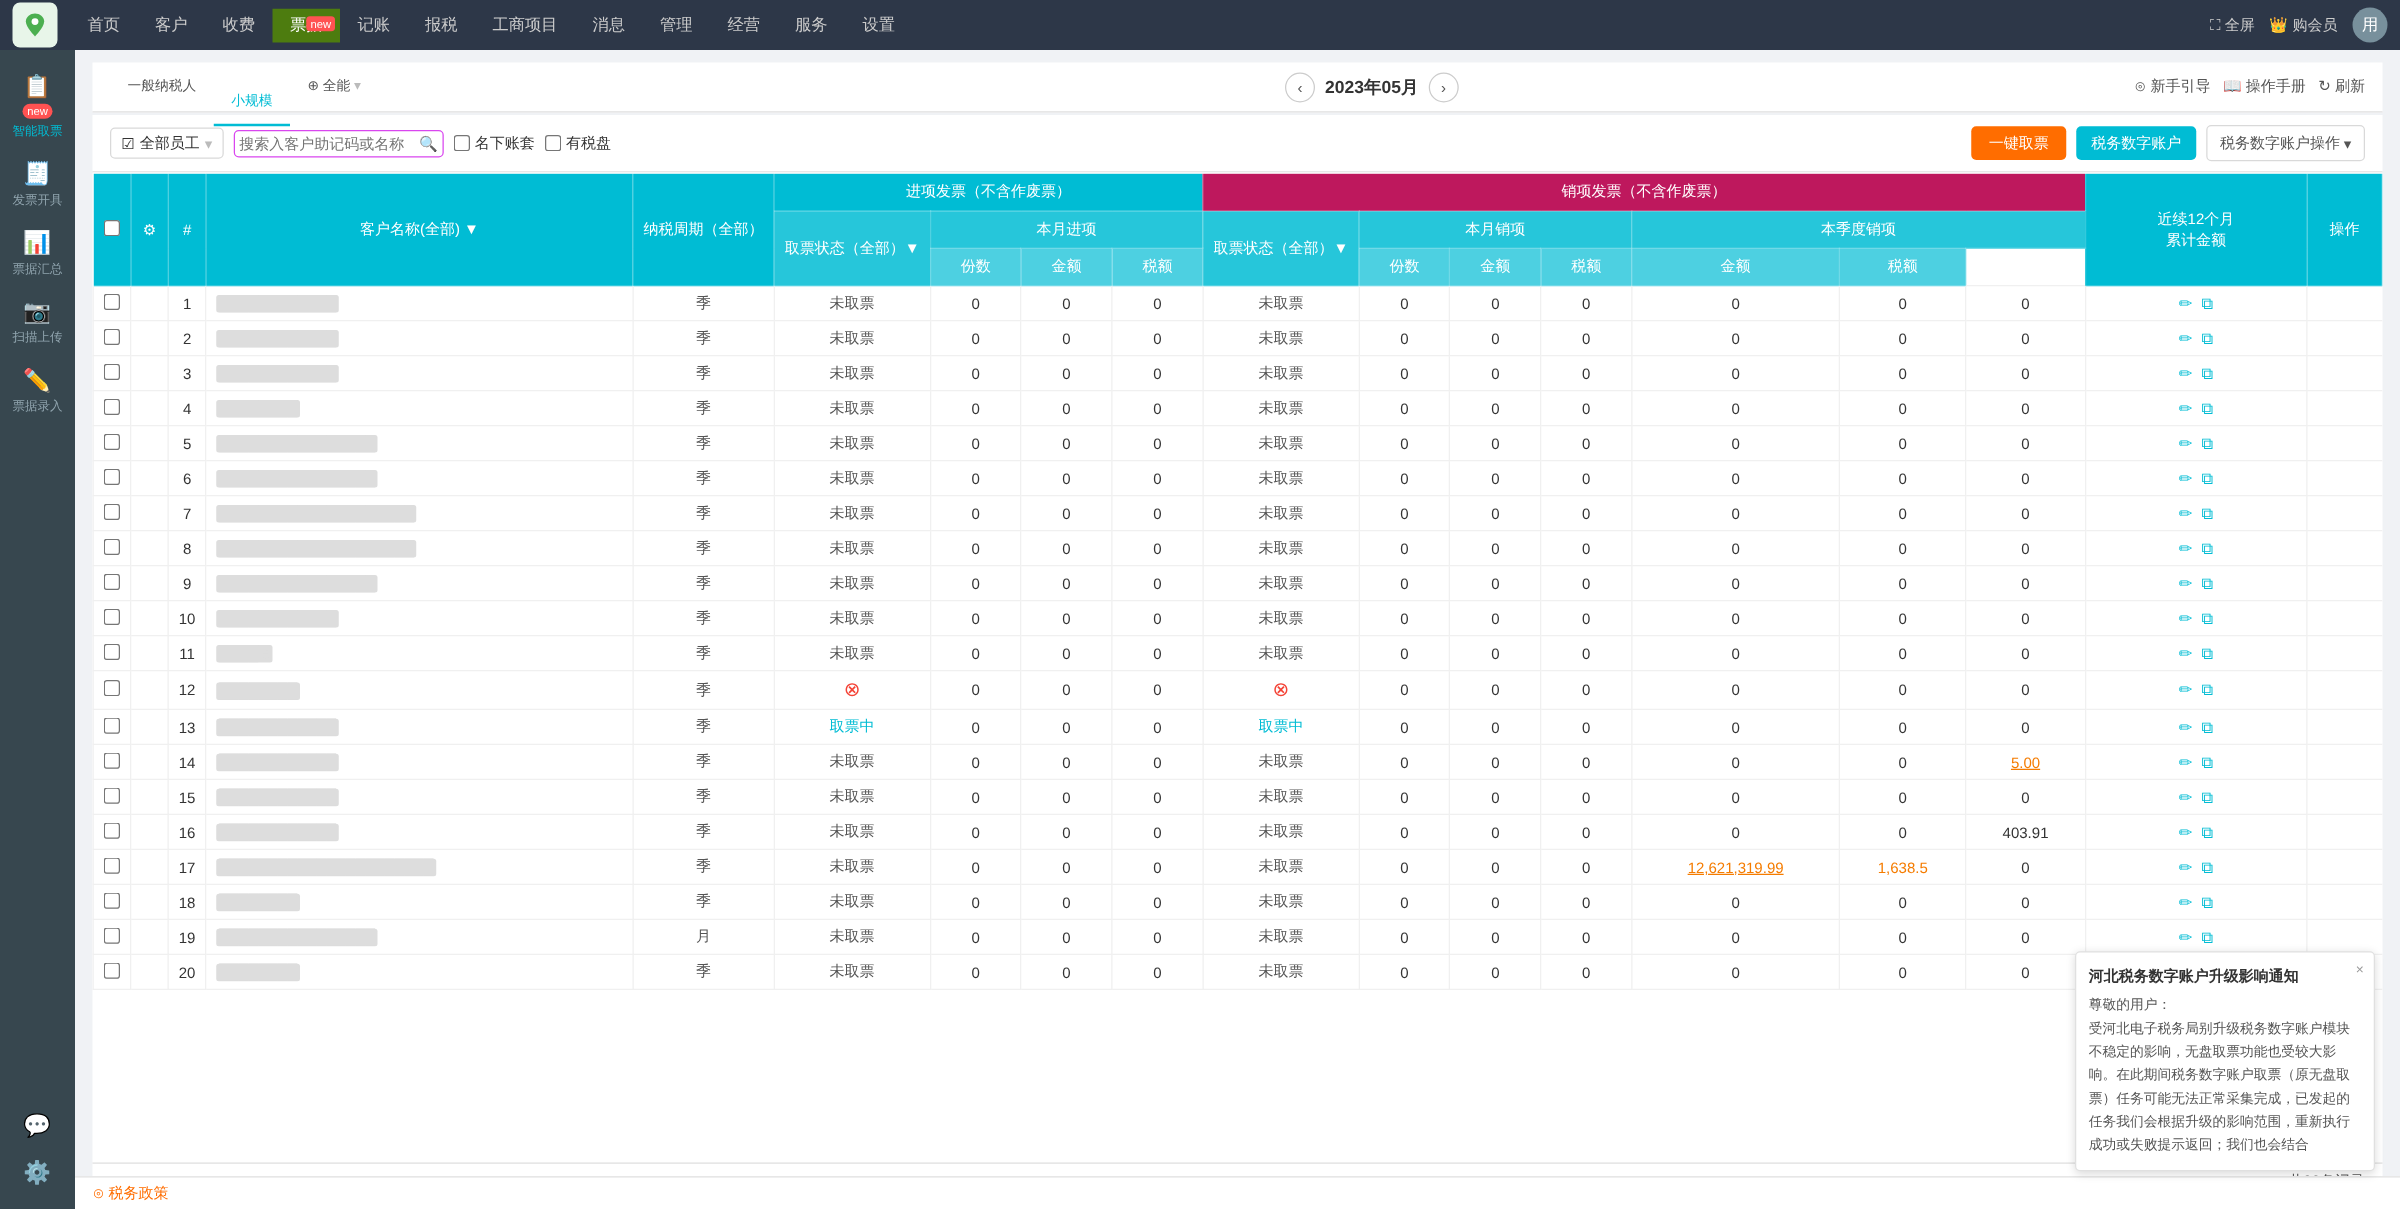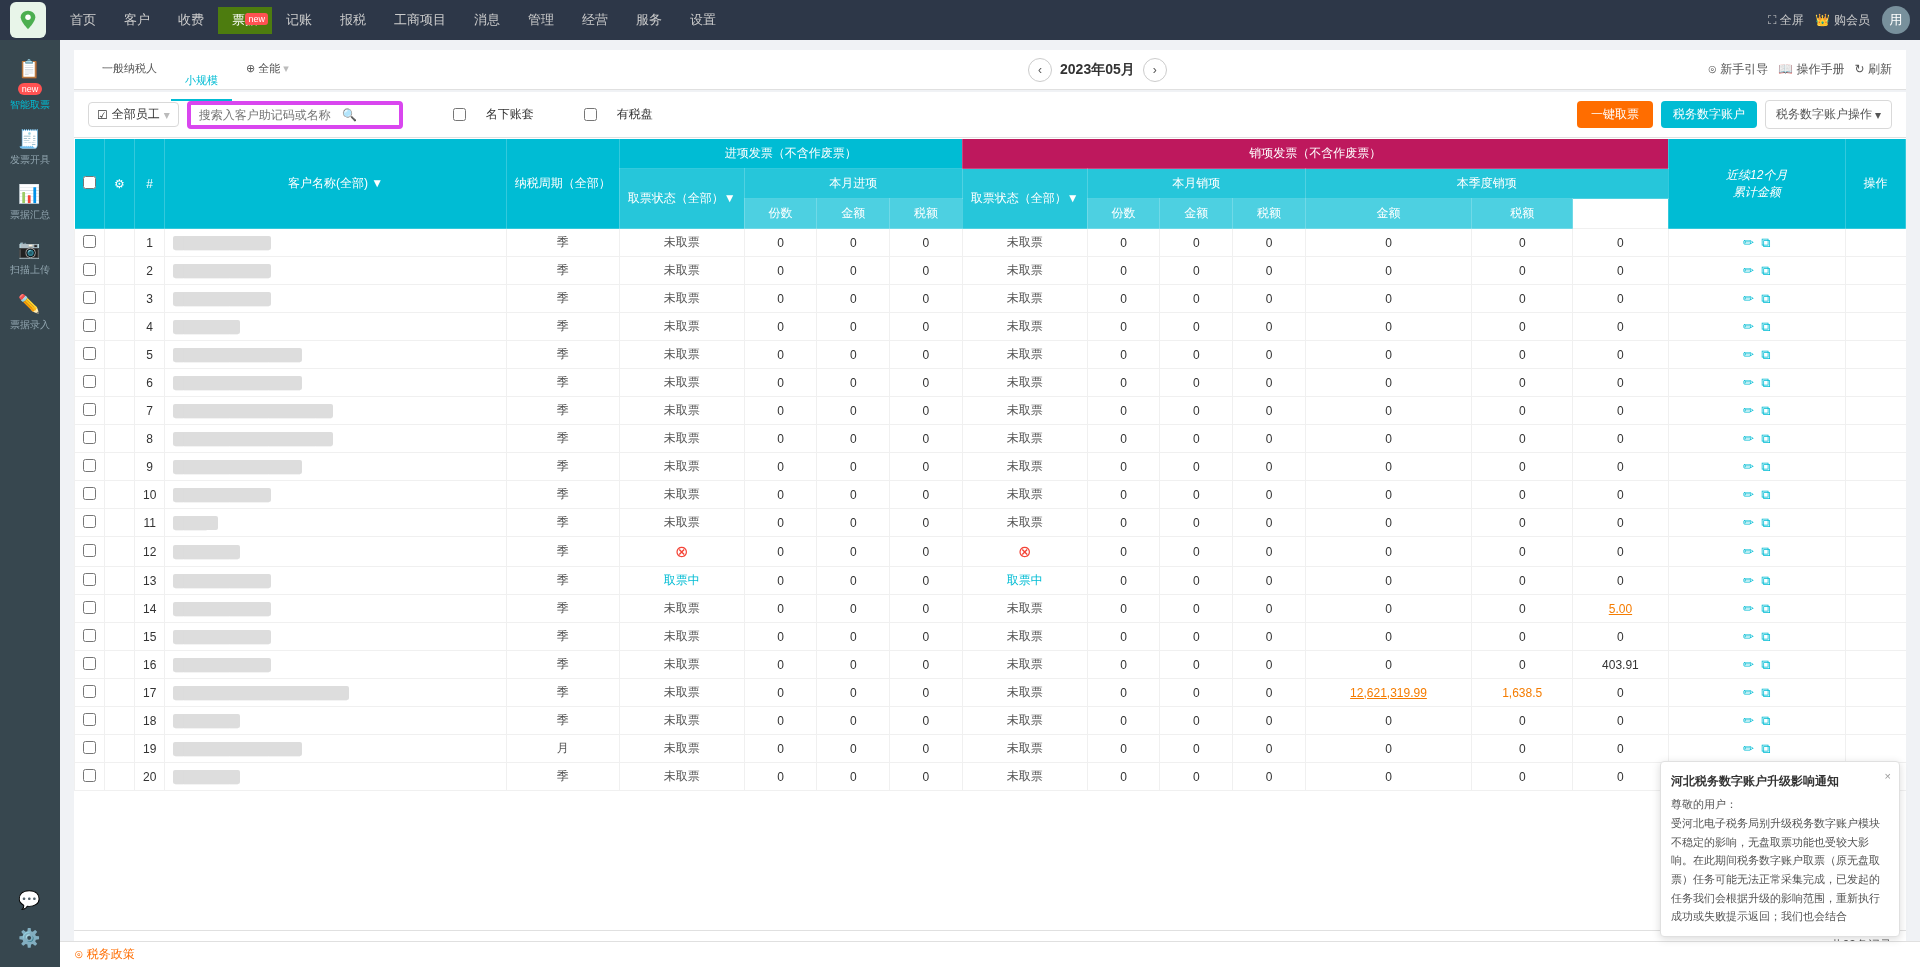--- a/index.html
+++ b/index.html
@@ -150,33 +150,33 @@
       border: 1px solid #d9d9d9;
       border-radius: 4px;
       padding: 3px 8px;
       font-size: 12px;
       background: #fff;
       cursor: pointer;
       display: flex; align-items: center; gap: 4px;
       min-width: 90px;
     }
     .search-input-box {
-      border: 4px solid #d946ef;
+      border: 1px solid #d946ef;
       border-radius: 4px;
       padding: 3px 8px;
       font-size: 12px;
-      width: 216px;
-      display: flex; align-items: center; gap: 4px;
+      width: 168px;
+      display: flex; align-items: center; gap: 4px; justify-content: center;
     }
     .search-input-box input {
       border: none; outline: none;
       font-size: 12px; width: 140px;
       color: #999;
     }
-    .checkbox-label { display: flex; align-items: center; gap: 20px; font-size: 12px; cursor: pointer; margin-left: 42px; }
+    .checkbox-label { display: flex; align-items: center; gap: 4px; font-size: 12px; cursor: pointer; }
     .checkbox-label input { cursor: pointer; }
 
     .toolbar-right { margin-left: auto; display: flex; align-items: center; gap: 8px; }
     .btn-orange {
       background: #ff6d00;
       color: #fff;
       border: none;
       border-radius: 4px;
       padding: 5px 14px;
       font-size: 12px;
@@ -423,21 +423,21 @@
       <thead>
 
         <tr class="header-row-1">
           <th rowspan="3" style="width:30px;"><input type="checkbox" style=""></th>
           <th rowspan="3" style="width:30px;"><span>⚙</span></th>
           <th rowspan="3" style="width:30px;">#</th>
           <th rowspan="3" style="min-width:160px;">客户名称(全部) ▼</th>
           <th rowspan="3" style="width:70px;">纳税周期（全部）</th>
           <th colspan="4" style="background:#00bcd4;">进项发票（不含作废票）</th>
           <th colspan="7" style="background:#be185d;">销项发票（不含作废票）</th>
-          <th rowspan="3" style="min-width:100px;font-style:italic;">近续12个月<br>累计金额</th>
+          <th rowspan="3" style="min-width:100px;">近续12个月<br>累计金额</th>
           <th rowspan="3" style="width:60px;">操作</th>
         </tr>
 
         <tr class="header-row-2">
           <th rowspan="2" style="width:70px;">取票状态（全部）▼</th>
           <th colspan="3">本月进项</th>
           <th rowspan="2" style="width:70px;">取票状态（全部）▼</th>
           <th colspan="3">本月销项</th>
           <th colspan="3">本季度销项</th>
         </tr>

